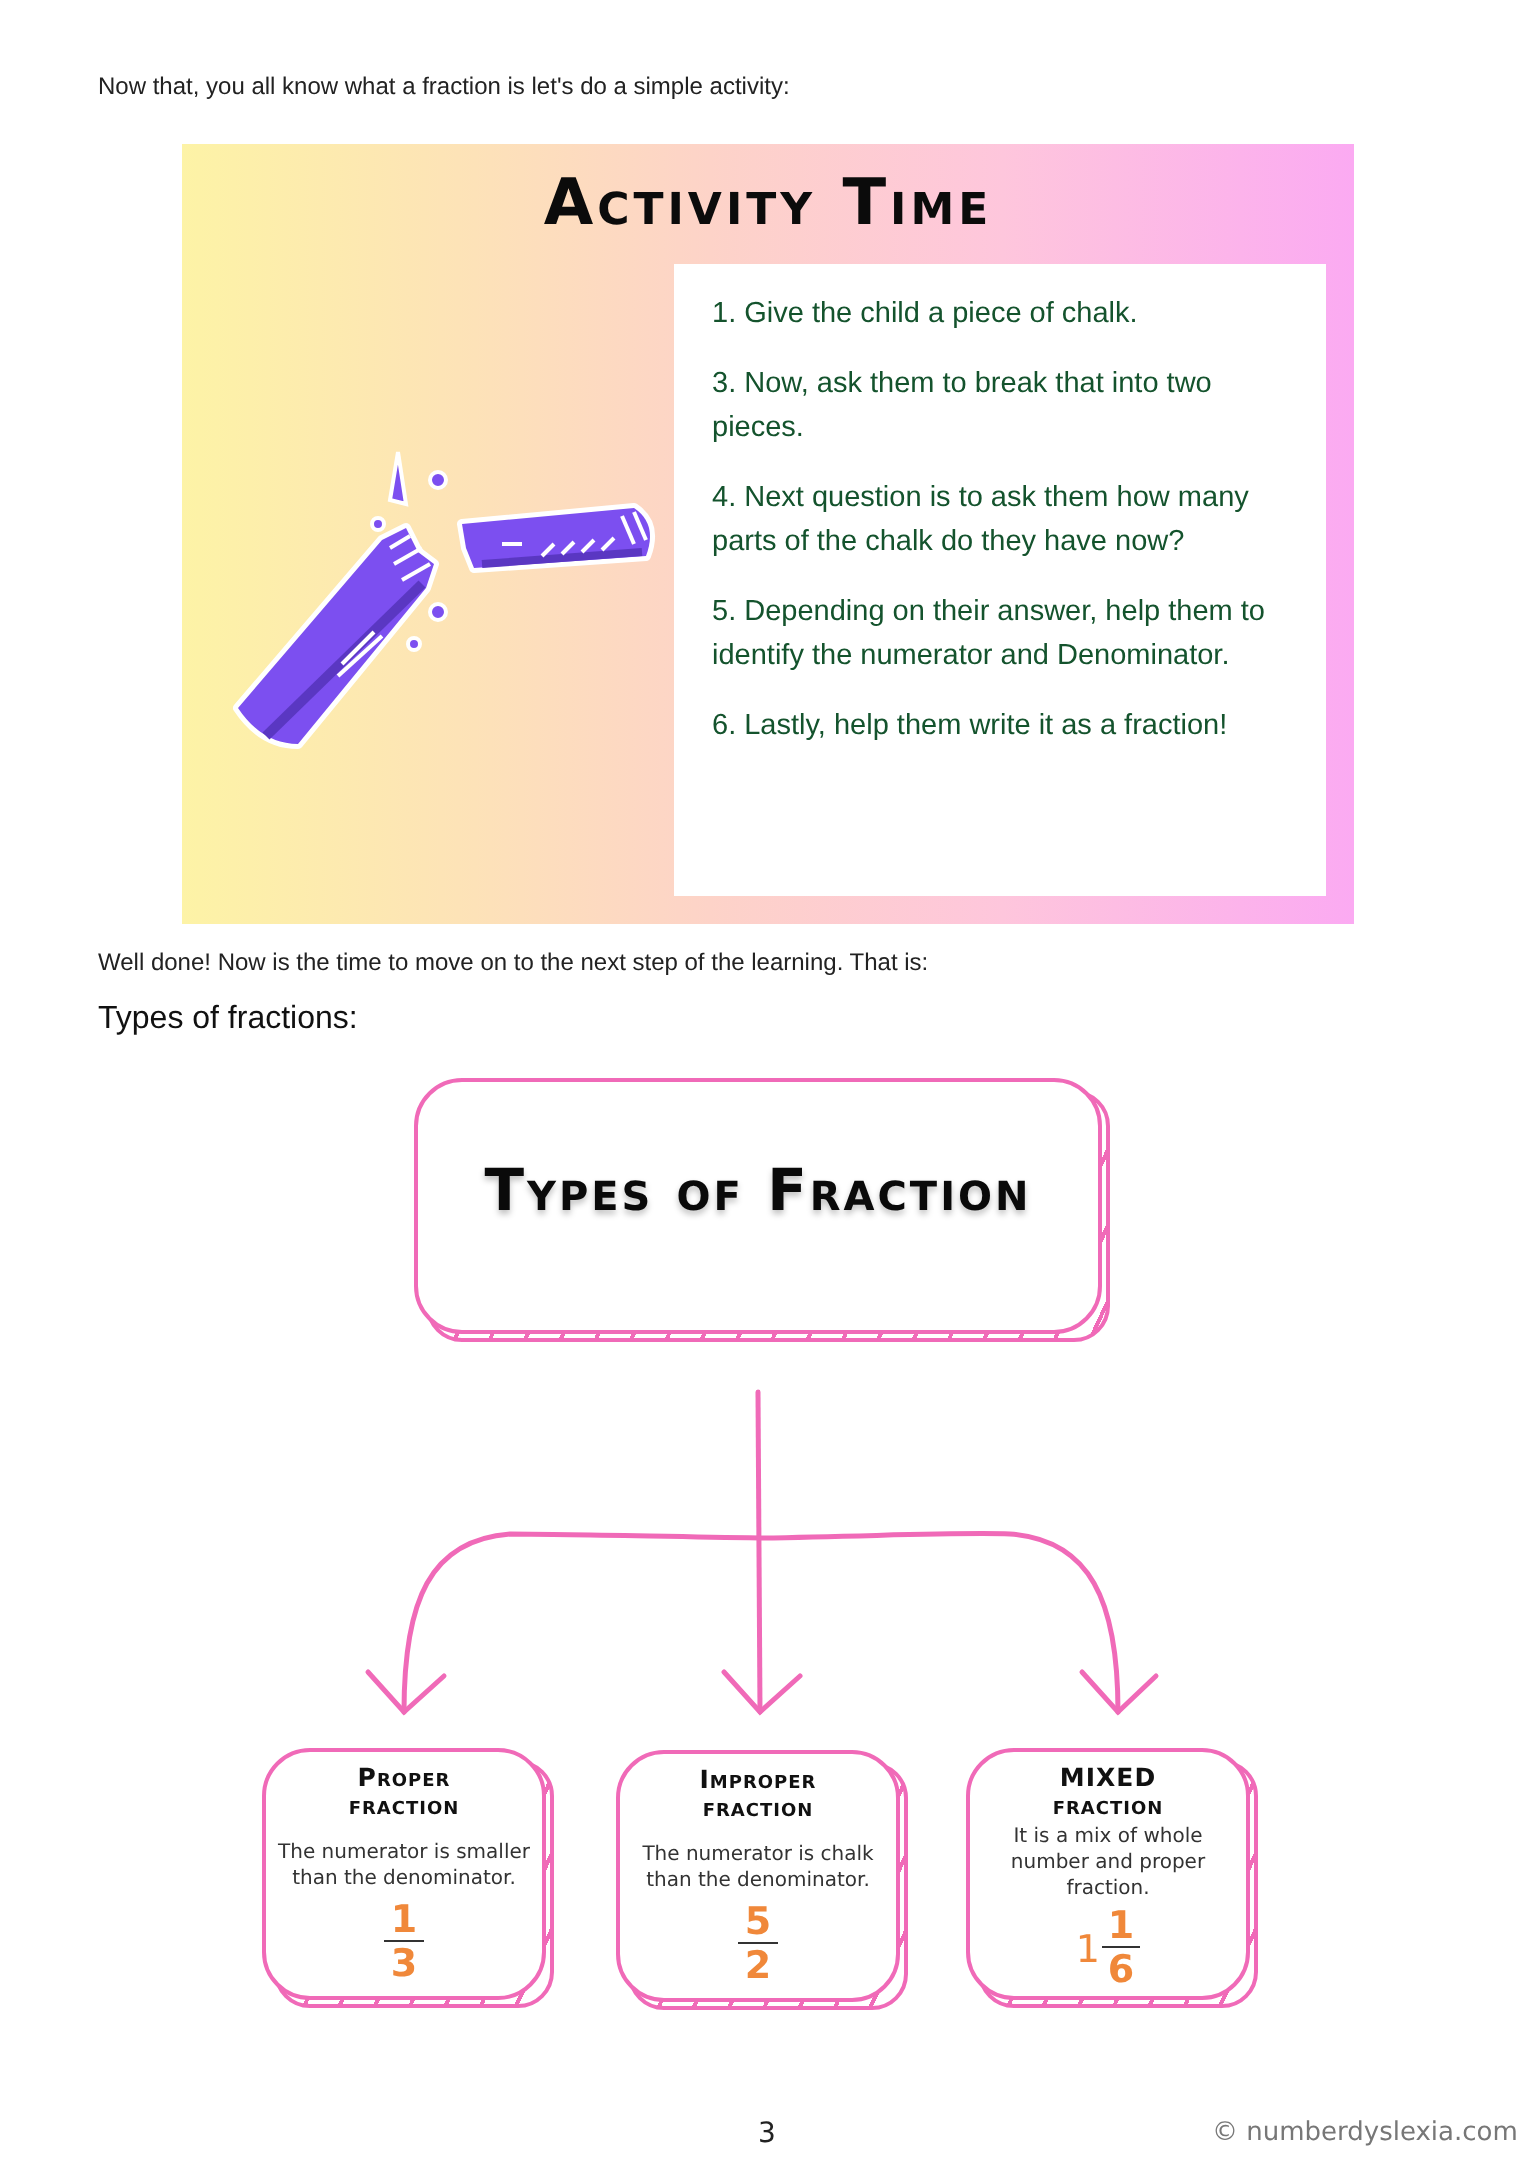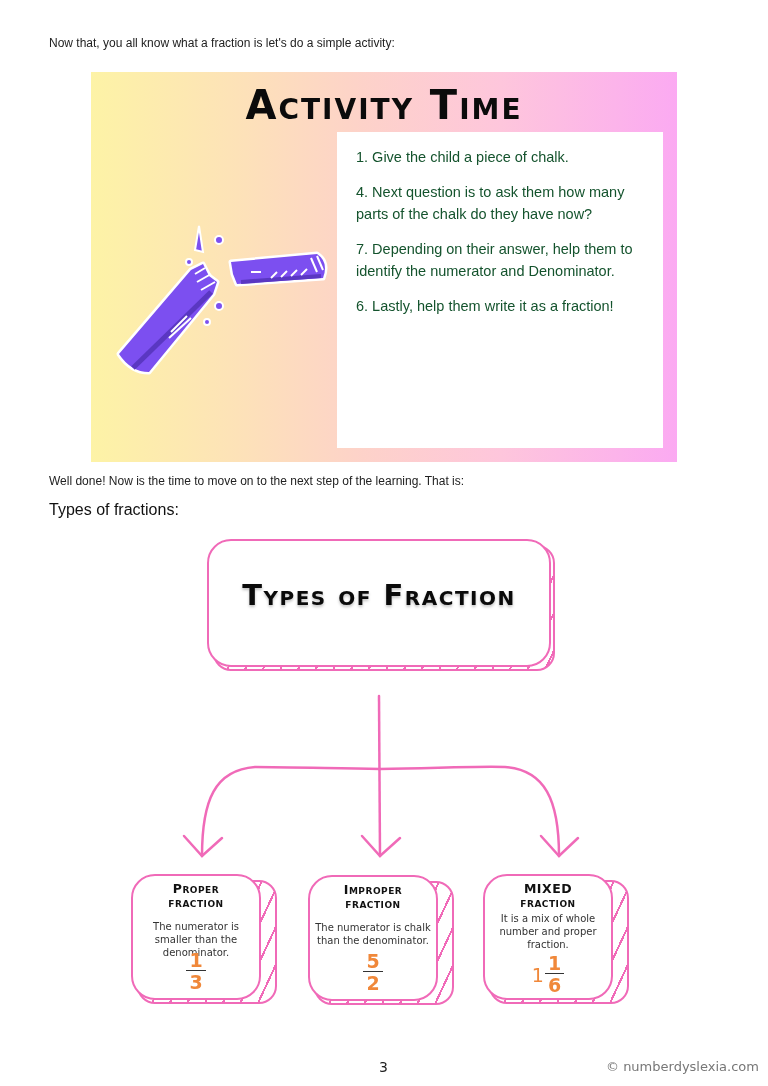--- a/index.html
+++ b/index.html
@@ -7,21 +7,21 @@
          font-family: "Liberation Sans", sans-serif; color: #1a1a1a; }
   .para { position: absolute; left: 49px; font-size: 12px; margin: 0; color: #222; }
   #intro { top: 36px; }
   #welldone { top: 474px; }
   #types-heading { top: 501px; font-weight: normal; font-size: 16px; color: #111; }
 
   
   #activity { position: absolute; left: 91px; top: 72px; width: 586px; height: 390px;
     background: linear-gradient(90deg, #fdf3a6 0%, #fde2b8 25%, #fdd3c8 45%, #fec6dc 70%, #fbaaf2 100%); }
   #activity-title { position: absolute; left: 0; right: 0; top: 10px; text-align: center;
-    font-family: "DejaVu Sans", sans-serif; font-variant: small-caps; font-size: 40px; letter-spacing: 2px;
+    font-family: "DejaVu Sans", sans-serif; font-variant: small-caps; font-size: 32px; letter-spacing: 2px;
     color: #0b0b0b; font-weight: bold; margin: 0; }
   #steps-box { position: absolute; left: 246px; top: 60px; width: 326px; height: 316px; background: #ffffff; }
   #steps-list { list-style: none; margin: 0; padding: 14px 10px 0 19px; }
   #steps-list li { font-size: 14.5px; line-height: 22px; color: #14532d; margin-bottom: 13px; }
   #chalk { position: absolute; left: 20px; top: 150px; width: 225px; height: 160px; }
 
   
   .box3d { position: absolute; }
   .box3d .back { position: absolute; border: 2px solid #f06ab8; border-radius: 18px; background:
      repeating-linear-gradient(115deg, #fff 0 14px, #f06ab8 14px 16px); }
@@ -29,21 +29,21 @@
   #main-box { left: 207px; top: 539px; width: 352px; height: 136px; }
   #main-box .front { width: 344px; height: 128px; }
   #main-box .back { left: 6px; top: 6px; width: 342px; height: 126px; box-sizing: border-box; }
   #main-title { position: absolute; left: 0; right: 0; top: 37px; text-align: center;
     font-family: "DejaVu Sans", sans-serif; font-variant: small-caps; font-weight: bold; font-size: 29px;
     letter-spacing: 1.5px; color: #0a0a0a; text-shadow: 0 2px 3px rgba(0,0,0,0.25); margin: 0; }
 
   #arrows { position: absolute; left: 0; top: 0; width: 768px; height: 1086px; pointer-events: none; }
 
   .type-card { width: 148px; height: 132px; }
-  .type-card .front { width: 130px; height: 126px; }
+  .type-card .front { width: 142px; height: 126px; }
   .type-card .back { left: 6px; top: 6px; width: 140px; height: 124px; box-sizing: border-box; }
   #card-proper { left: 131px; top: 874px; }
   #card-improper { left: 308px; top: 875px; }
   #card-mixed { left: 483px; top: 874px; }
   .card-title { position: absolute; left: 0; right: 0; top: 6px; text-align: center;
      font-family: "DejaVu Sans", sans-serif; font-weight: bold; font-variant: small-caps; font-size: 12.5px; line-height: 14px; color: #111; letter-spacing: 0.5px; }
   .card-desc { position: absolute; left: 4px; right: 4px; text-align: center; font-family: "DejaVu Sans", sans-serif;
      font-size: 10px; line-height: 13px; color: #333; }
   .frac { position: absolute; left: 0; right: 0; text-align: center; color: #f0883a; font-family: "DejaVu Sans", sans-serif; font-size: 19px; font-weight: bold; }
   .frac .stack { display: inline-block; vertical-align: middle; text-align: center; }
@@ -89,22 +89,23 @@
       <path d="M88 4 L92 30 L84 28 Z"></path>
       <circle cx="108" cy="18" r="4"></circle>
       <circle cx="78" cy="40" r="3"></circle>
       <circle cx="108" cy="84" r="4"></circle>
       <circle cx="96" cy="100" r="3"></circle>
     </g>
   </svg>
   <div id="steps-box">
     <ol id="steps-list">
       <li>1. Give the child a piece of chalk.</li>
+      <li>3. Now, ask them to break that into two pieces.</li>
       <li>4. Next question is to ask them how many parts of the chalk do they have now?</li>
-      <li>7. Depending on their answer, help them to identify the numerator and Denominator.</li>
+      <li>5. Depending on their answer, help them to identify the numerator and Denominator.</li>
       <li>6. Lastly, help them write it as a fraction!</li>
     </ol>
   </div>
 </div>
 
 <p class="para" id="welldone">Well done! Now is the time to move on to the next step of the learning. That is:</p>
 <p class="para" id="types-heading">Types of fractions:</p>
 
 <div class="box3d" id="main-box">
   <div class="back"></div>

